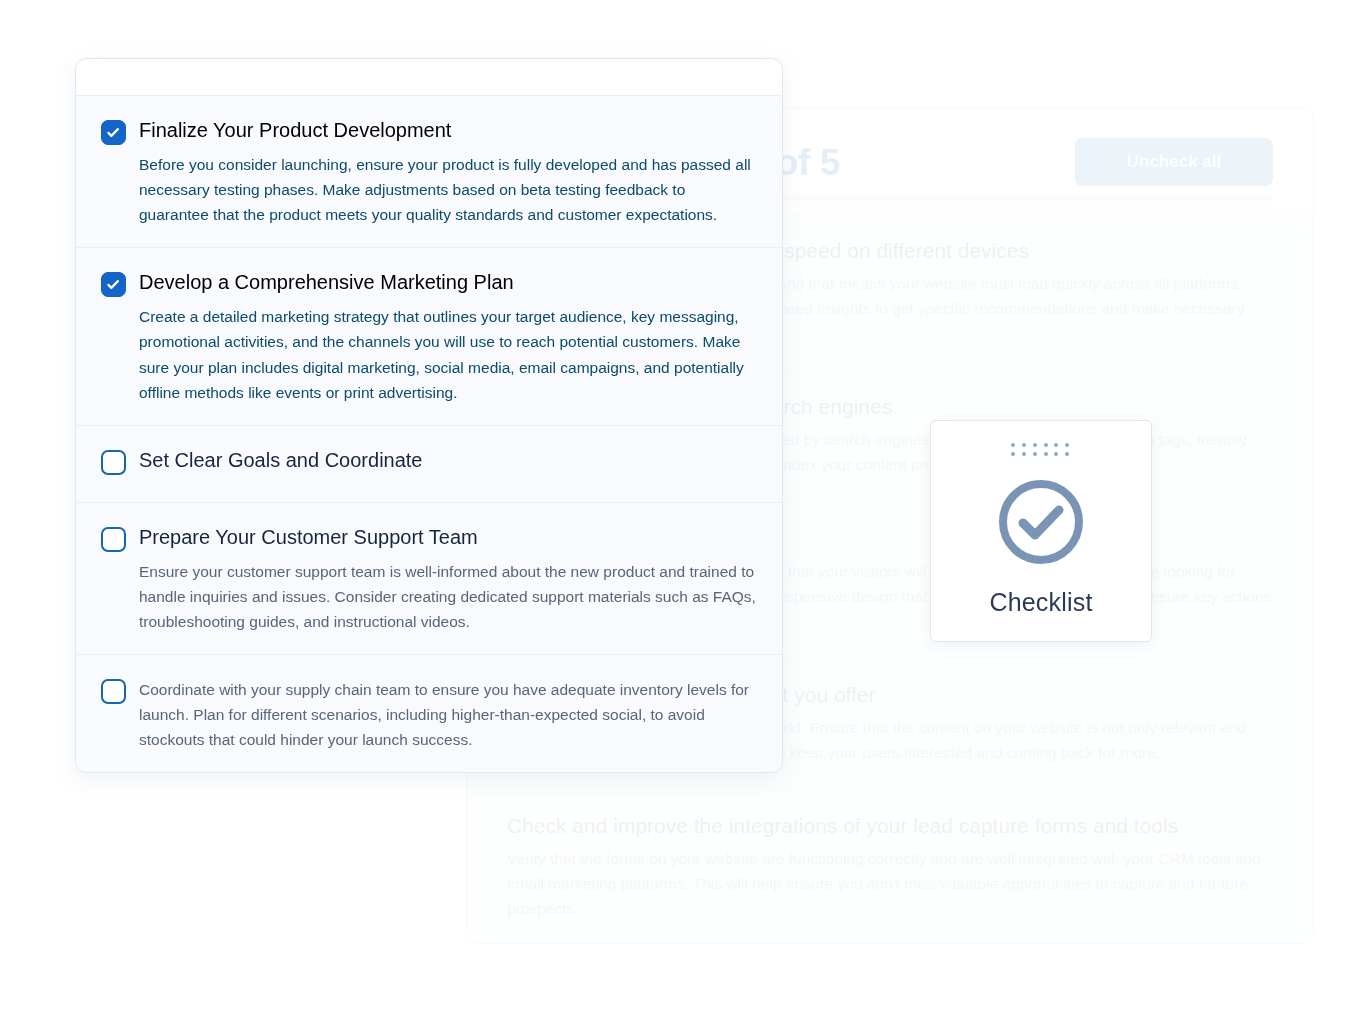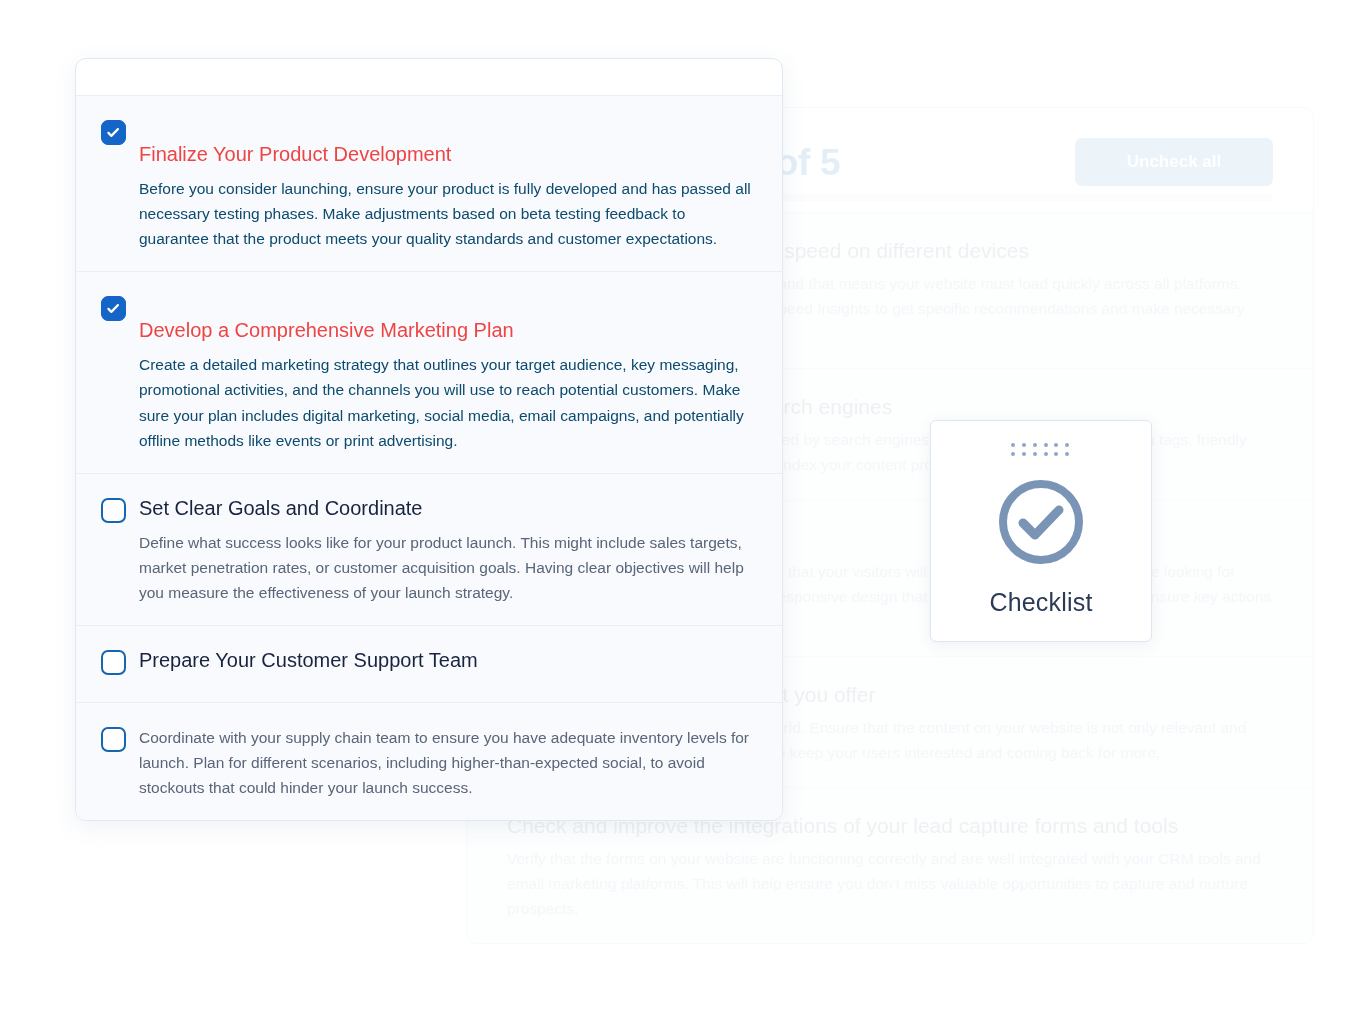--- a/index.html
+++ b/index.html
@@ -202,21 +202,21 @@
     border: 2px solid #1565b0;
   }
   .cbox svg { display: block; }
 
   .fg-body { flex: 1 1 auto; min-width: 0; }
   .fg-row-title {
     font-size: 20px;
     line-height: 1.25;
     margin-bottom: 9px;
   }
-  .fg-row.done .fg-row-title { color: #ef4444; margin-top: 24px; }
+  .fg-row.done .fg-row-title { color: #000000; }
   .fg-row.todo .fg-row-title { color: #18243f; }
   .fg-row-desc {
     font-size: 15.5px;
     line-height: 1.62;
   }
   .fg-row.done .fg-row-desc { color: #0c4a6e; }
   .fg-row.todo .fg-row-desc { color: #596579; }
 
   
   .drag-widget {
@@ -323,28 +323,28 @@
       <div class="fg-body">
         <div class="fg-row-title">Develop a Comprehensive Marketing Plan</div>
         <div class="fg-row-desc">Create a detailed marketing strategy that outlines your target audience, key messaging, promotional activities, and the channels you will use to reach potential customers. Make sure your plan includes digital marketing, social media, email campaigns, and potentially offline methods like events or print advertising.</div>
       </div>
     </div>
 
     <div class="fg-row todo">
       <div class="cbox unchecked"></div>
       <div class="fg-body">
         <div class="fg-row-title">Set Clear Goals and Coordinate</div>
-        <div class="fg-row-desc">Define what success looks like for your product launch. This might include sales targets, market penetration rates, or customer acquisition goals. Having clear objectives will help you measure the effectiveness of your launch strategy.</div>
       </div>
     </div>
 
     <div class="fg-row todo">
       <div class="cbox unchecked"></div>
       <div class="fg-body">
         <div class="fg-row-title">Prepare Your Customer Support Team</div>
+        <div class="fg-row-desc">Ensure your customer support team is well-informed about the new product and trained to handle inquiries and issues. Consider creating dedicated support materials such as FAQs, troubleshooting guides, and instructional videos.</div>
       </div>
     </div>
 
     <div class="fg-row todo">
       <div class="cbox unchecked"></div>
       <div class="fg-body">
         <div class="fg-row-desc">Coordinate with your supply chain team to ensure you have adequate inventory levels for launch. Plan for different scenarios, including higher-than-expected social, to avoid stockouts that could hinder your launch success.</div>
       </div>
     </div>
 

